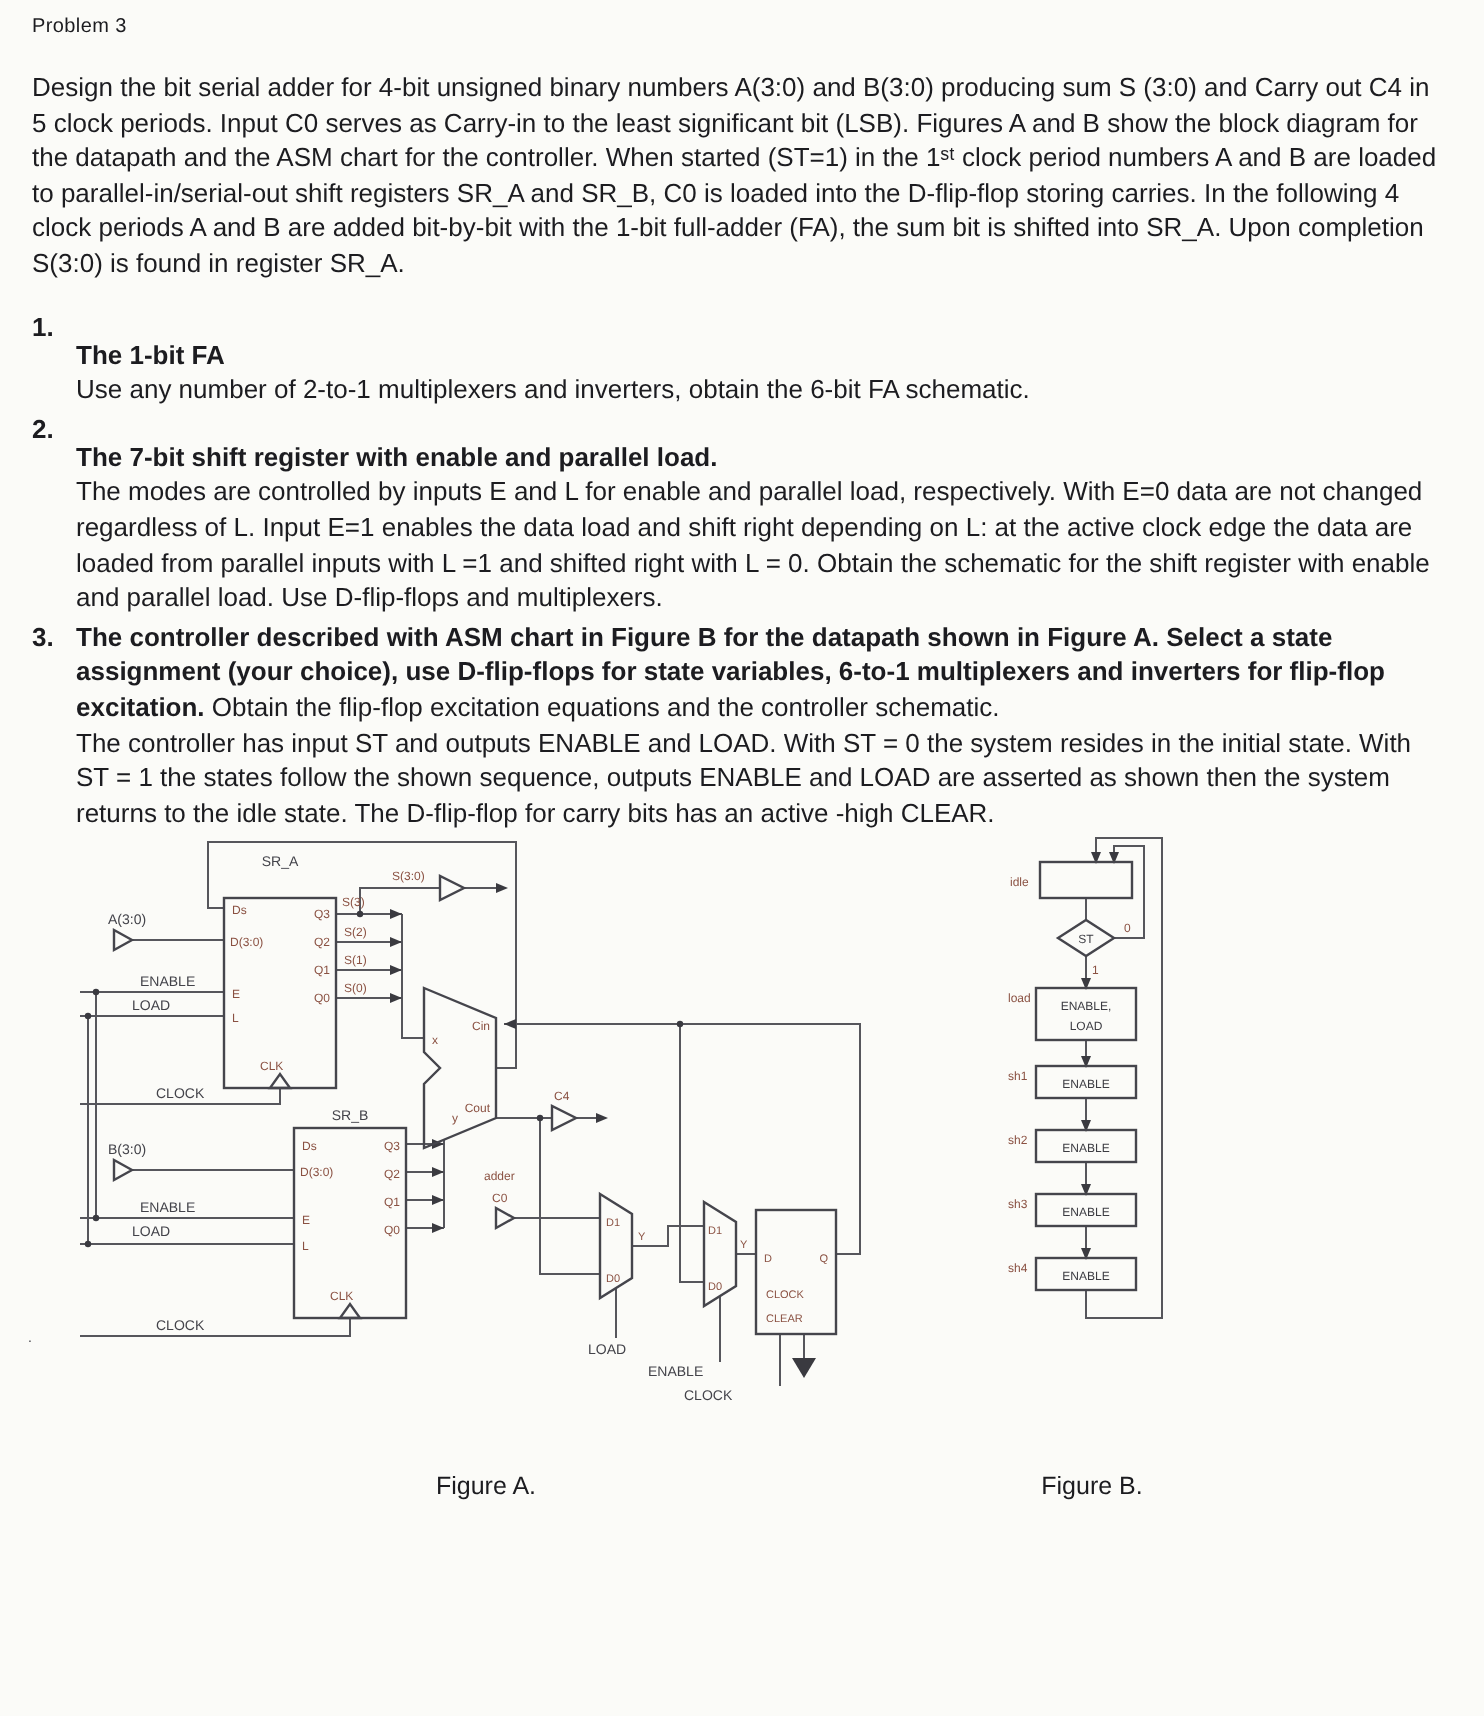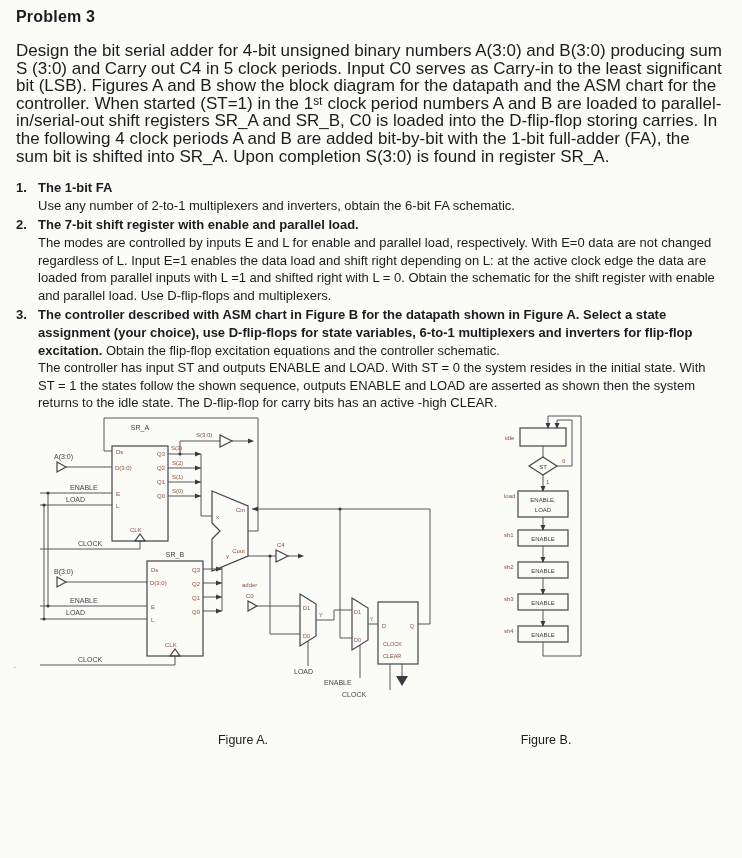--- a/index.html
+++ b/index.html
@@ -1,27 +1,27 @@
 <!DOCTYPE html>
 <html><head>
 <meta charset="utf-8">
 <style>
   html,body{margin:0;padding:0;}
   body{
     width:742px;min-height:858px;background:#fbfbf8;
     font-family:"Liberation Sans",sans-serif;color:#1c1c20;
   }
   .doc{padding:8px 18px 0 16px;width:708px;}
-  h1{font-size:16px;margin:0 0 8px 0;font-weight:bold;letter-spacing:.2px;}
-  p.intro{font-size:17px;line-height:17.6px;margin:16px 0 14px 0;}
+  h1{font-size:10px;margin:0 0 8px 0;font-weight:normal;letter-spacing:.2px;}
+  p.intro{font-size:13px;line-height:17.6px;margin:16px 0 14px 0;}
   h2{font-size:13px;margin:0 0 12px 0;font-weight:bold;}
   .item{display:flex;font-size:13px;line-height:17.6px;margin:0 0 2px 0;}
   .item .num{font-weight:bold;width:22px;flex:none;}
   .item .content{flex:1;}
-  .b{font-weight:bold;}
+  .b{font-weight:bold;margin-top:14px;}
   .blk{display:block;}
   svg{display:block;}
   .wire{stroke:#56565c;stroke-width:1;fill:none;}
   .shape{stroke:#45454c;stroke-width:1.2;fill:none;}
   .dot{fill:#3a3a40;}
   .ah{fill:#3a3a40;stroke:none;}
   text{font-family:"Liberation Sans",sans-serif;}
   .ft1{font-size:7px;fill:#43434a;}
   .ft2{font-size:6px;fill:#8a5142;}
   .ft3{font-size:5.5px;fill:#8a5142;}

